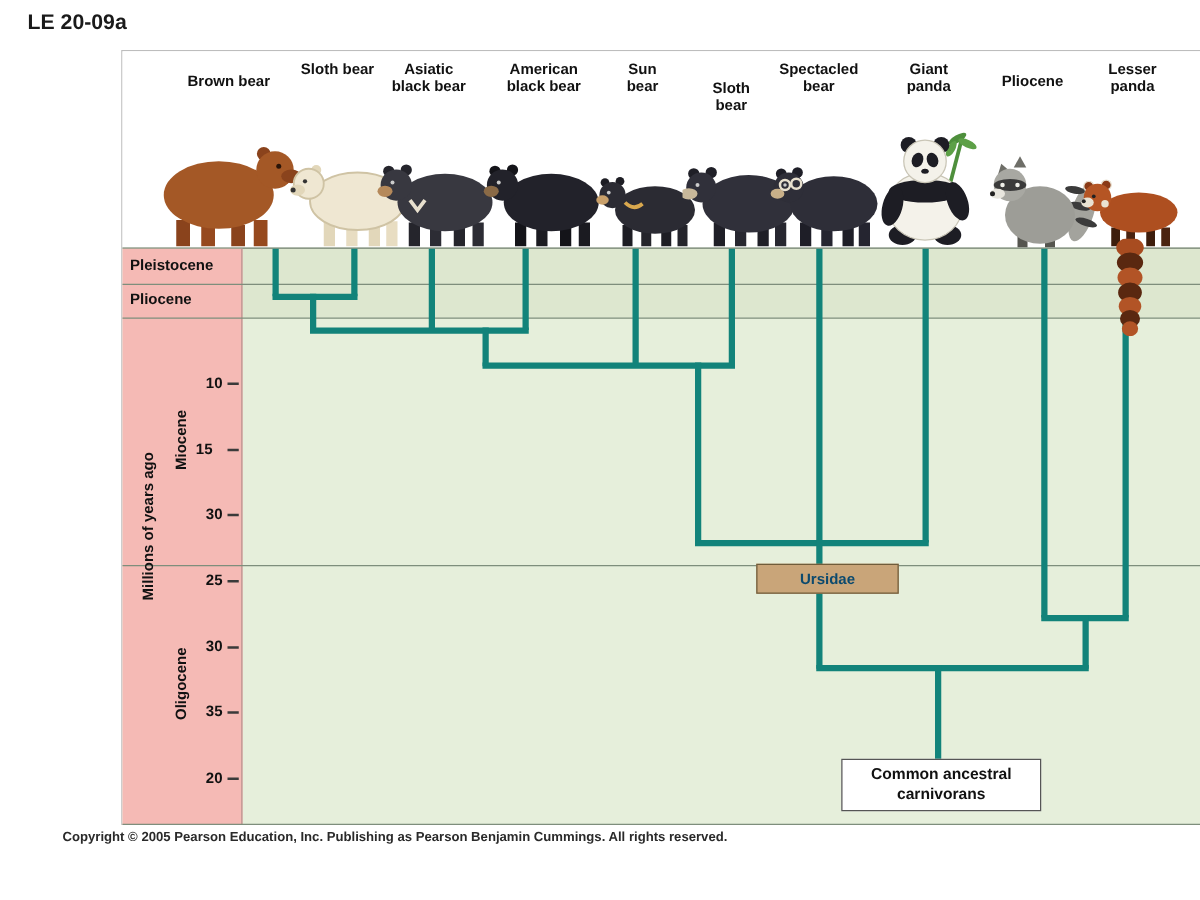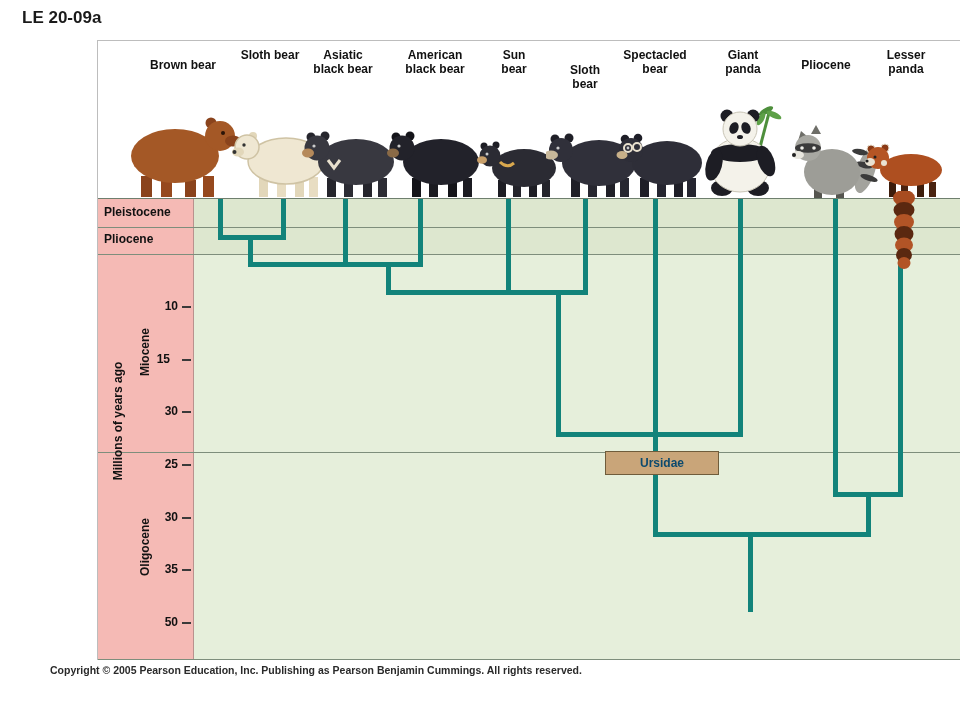--- a/index.html
+++ b/index.html
@@ -249,21 +249,21 @@
     <div class="tick-label" style="left:32px;top:153px;">15</div>
     <div class="tick-dash" style="left:84px;top:160px;"></div>
     <div class="tick-label" style="left:40px;top:205px;">30</div>
     <div class="tick-dash" style="left:84px;top:212px;"></div>
     <div class="tick-label" style="left:40px;top:258px;">25</div>
     <div class="tick-dash" style="left:84px;top:265px;"></div>
     <div class="tick-label" style="left:40px;top:311px;">30</div>
     <div class="tick-dash" style="left:84px;top:318px;"></div>
     <div class="tick-label" style="left:40px;top:363px;">35</div>
     <div class="tick-dash" style="left:84px;top:370px;"></div>
-    <div class="tick-label" style="left:40px;top:416px;">50</div>
+    <div class="tick-label" style="left:40px;top:416px;">20</div>
     <div class="tick-dash" style="left:84px;top:423px;"></div>
 
     <div class="tb" style="left:120px;top:0;width:5px;height:38px;"></div>
     <div class="tb" style="left:183px;top:0;width:5px;height:38px;"></div>
     <div class="tb" style="left:245px;top:0;width:5px;height:65px;"></div>
     <div class="tb" style="left:320px;top:0;width:5px;height:65px;"></div>
     <div class="tb" style="left:408px;top:0;width:5px;height:93px;"></div>
     <div class="tb" style="left:485px;top:0;width:5px;height:93px;"></div>
     <div class="tb" style="left:555px;top:0;width:5px;height:235px;"></div>
     <div class="tb" style="left:640px;top:0;width:5px;height:235px;"></div>
@@ -277,17 +277,18 @@
     <div class="tb" style="left:288px;top:91px;width:202px;height:5px;"></div>
     <div class="tb" style="left:458px;top:91px;width:5px;height:145px;"></div>
     <div class="tb" style="left:458px;top:233px;width:187px;height:5px;"></div>
     <div class="tb" style="left:555px;top:233px;width:5px;height:103px;"></div>
     <div class="tb" style="left:735px;top:293px;width:70px;height:5px;"></div>
     <div class="tb" style="left:768px;top:293px;width:5px;height:43px;"></div>
     <div class="tb" style="left:555px;top:333px;width:218px;height:5px;"></div>
     <div class="tb" style="left:650px;top:333px;width:5px;height:80px;"></div>
 
     <div class="clade-box" style="left:507px;top:252px;width:112px;height:22px;">Ursidae</div>
+    <div class="root-box" style="left:575px;top:408px;width:158px;height:40px;">Common ancestral carnivorans</div>
 
   </div>
 </div>
 
 <div class="copyright">Copyright © 2005 Pearson Education, Inc. Publishing as Pearson Benjamin Cummings. All rights reserved.</div>
 
 </body></html>

